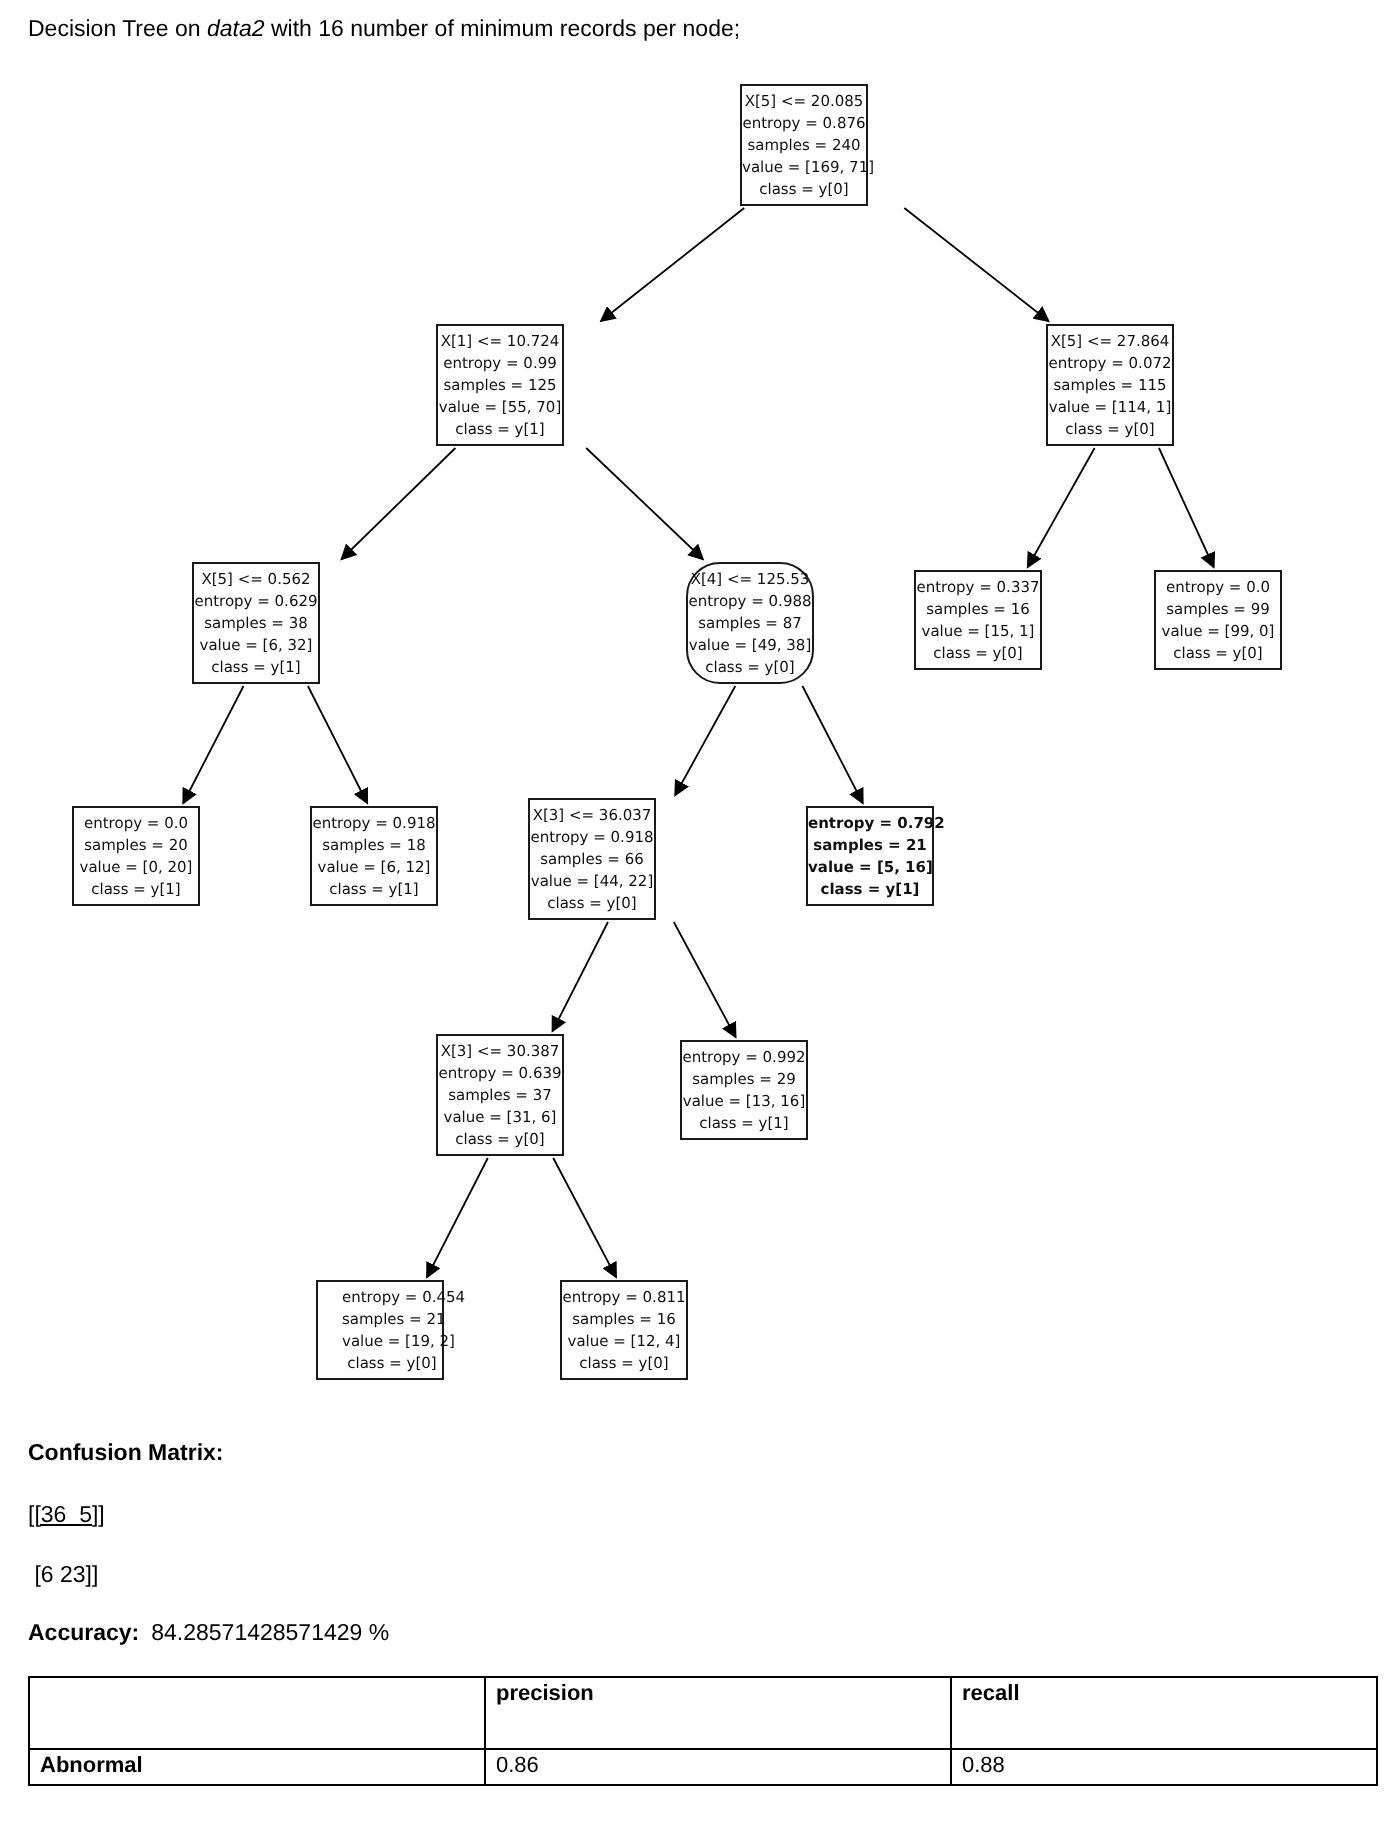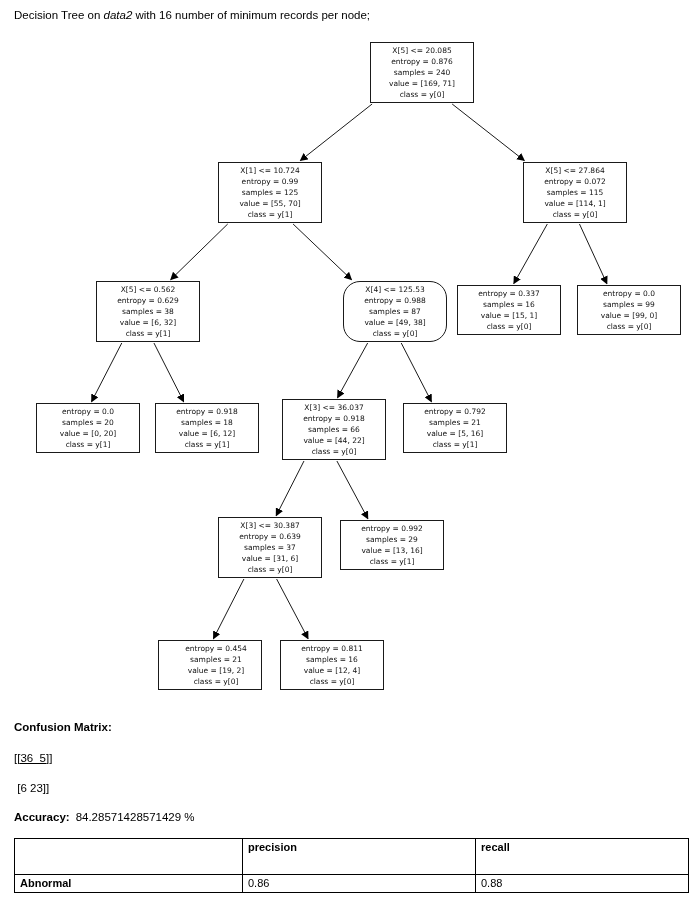--- a/index.html
+++ b/index.html
@@ -6,21 +6,21 @@
   .page {
     position:relative; width:700px; height:915px; background:#ffffff;
     font-family:"Liberation Sans", sans-serif; color:#000; overflow:hidden;
   }
   .title { position:absolute; left:14px; top:9px; font-size:11.5px; }
   .title em { font-style:italic; }
 
   #tree-canvas { position:absolute; left:0; top:0; width:700px; height:715px; }
   #tree-canvas svg { position:absolute; left:0; top:0; }
   .tree-node {
-    position:absolute; box-sizing:border-box; width:104px;
+    position:absolute; box-sizing:border-box; width:64px;
     background:#fff; border:1px solid #1a1a1a;
     font-family:"DejaVu Sans", sans-serif; font-size:7.5px; line-height:11px;
     text-align:center; padding:2px 0; color:#111; white-space:nowrap;
   }
 
   .cm-heading { position:absolute; left:14px; top:721px; font-size:11.5px; font-weight:bold; }
   .cm-row { position:absolute; left:14px; font-size:11.5px; white-space:pre; }
   .cm-row-1 { top:752px;text-decoration:underline; }
   .cm-row-2 { top:782px; }
   .accuracy { position:absolute; left:14px; top:811px; font-size:11.5px; }
@@ -119,28 +119,28 @@
         <div>samples = 20</div>
         <div>value = [0, 20]</div>
         <div>class = y[1]</div>
       </div>
       <div class="tree-node" style="left: 155px; top: 403px;">
         <div>entropy = 0.918</div>
         <div>samples = 18</div>
         <div>value = [6, 12]</div>
         <div>class = y[1]</div>
       </div>
-      <div class="tree-node" style="left: 282px; top: 399px;">
+      <div class="tree-node" style="left: 264px; top: 399px;">
         <div>X[3] &lt;= 36.037</div>
         <div>entropy = 0.918</div>
         <div>samples = 66</div>
         <div>value = [44, 22]</div>
         <div>class = y[0]</div>
       </div>
-      <div class="tree-node" style="left: 403px; top: 403px;">
+      <div class="tree-node" style="left: 403px; top: 403px; font-weight: bold;">
         <div>entropy = 0.792</div>
         <div>samples = 21</div>
         <div>value = [5, 16]</div>
         <div>class = y[1]</div>
       </div>
       <div class="tree-node" style="left: 218px; top: 517px;">
         <div>X[3] &lt;= 30.387</div>
         <div>entropy = 0.639</div>
         <div>samples = 37</div>
         <div>value = [31, 6]</div>

